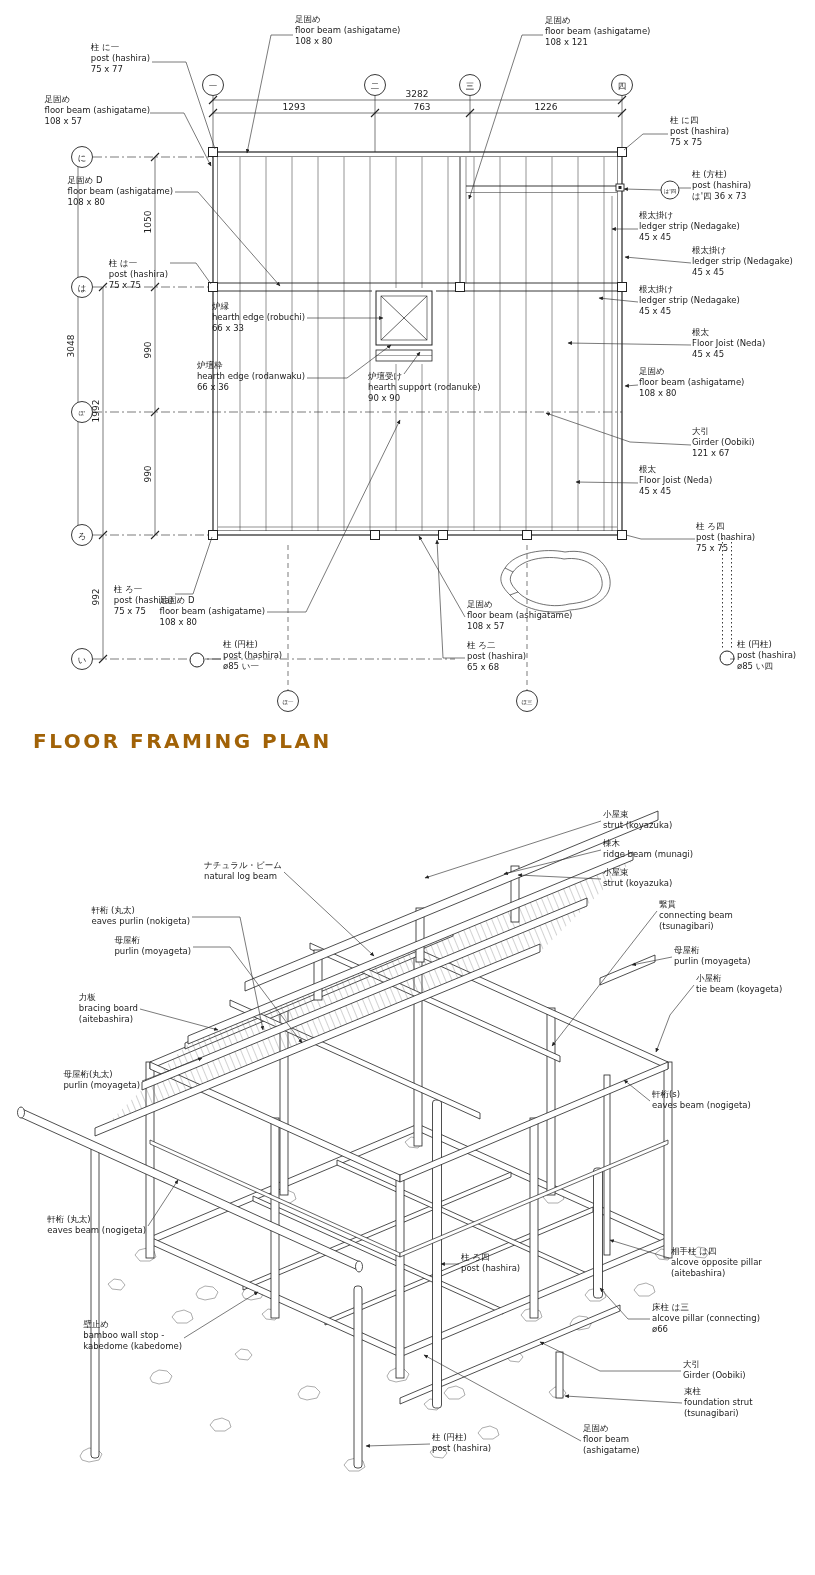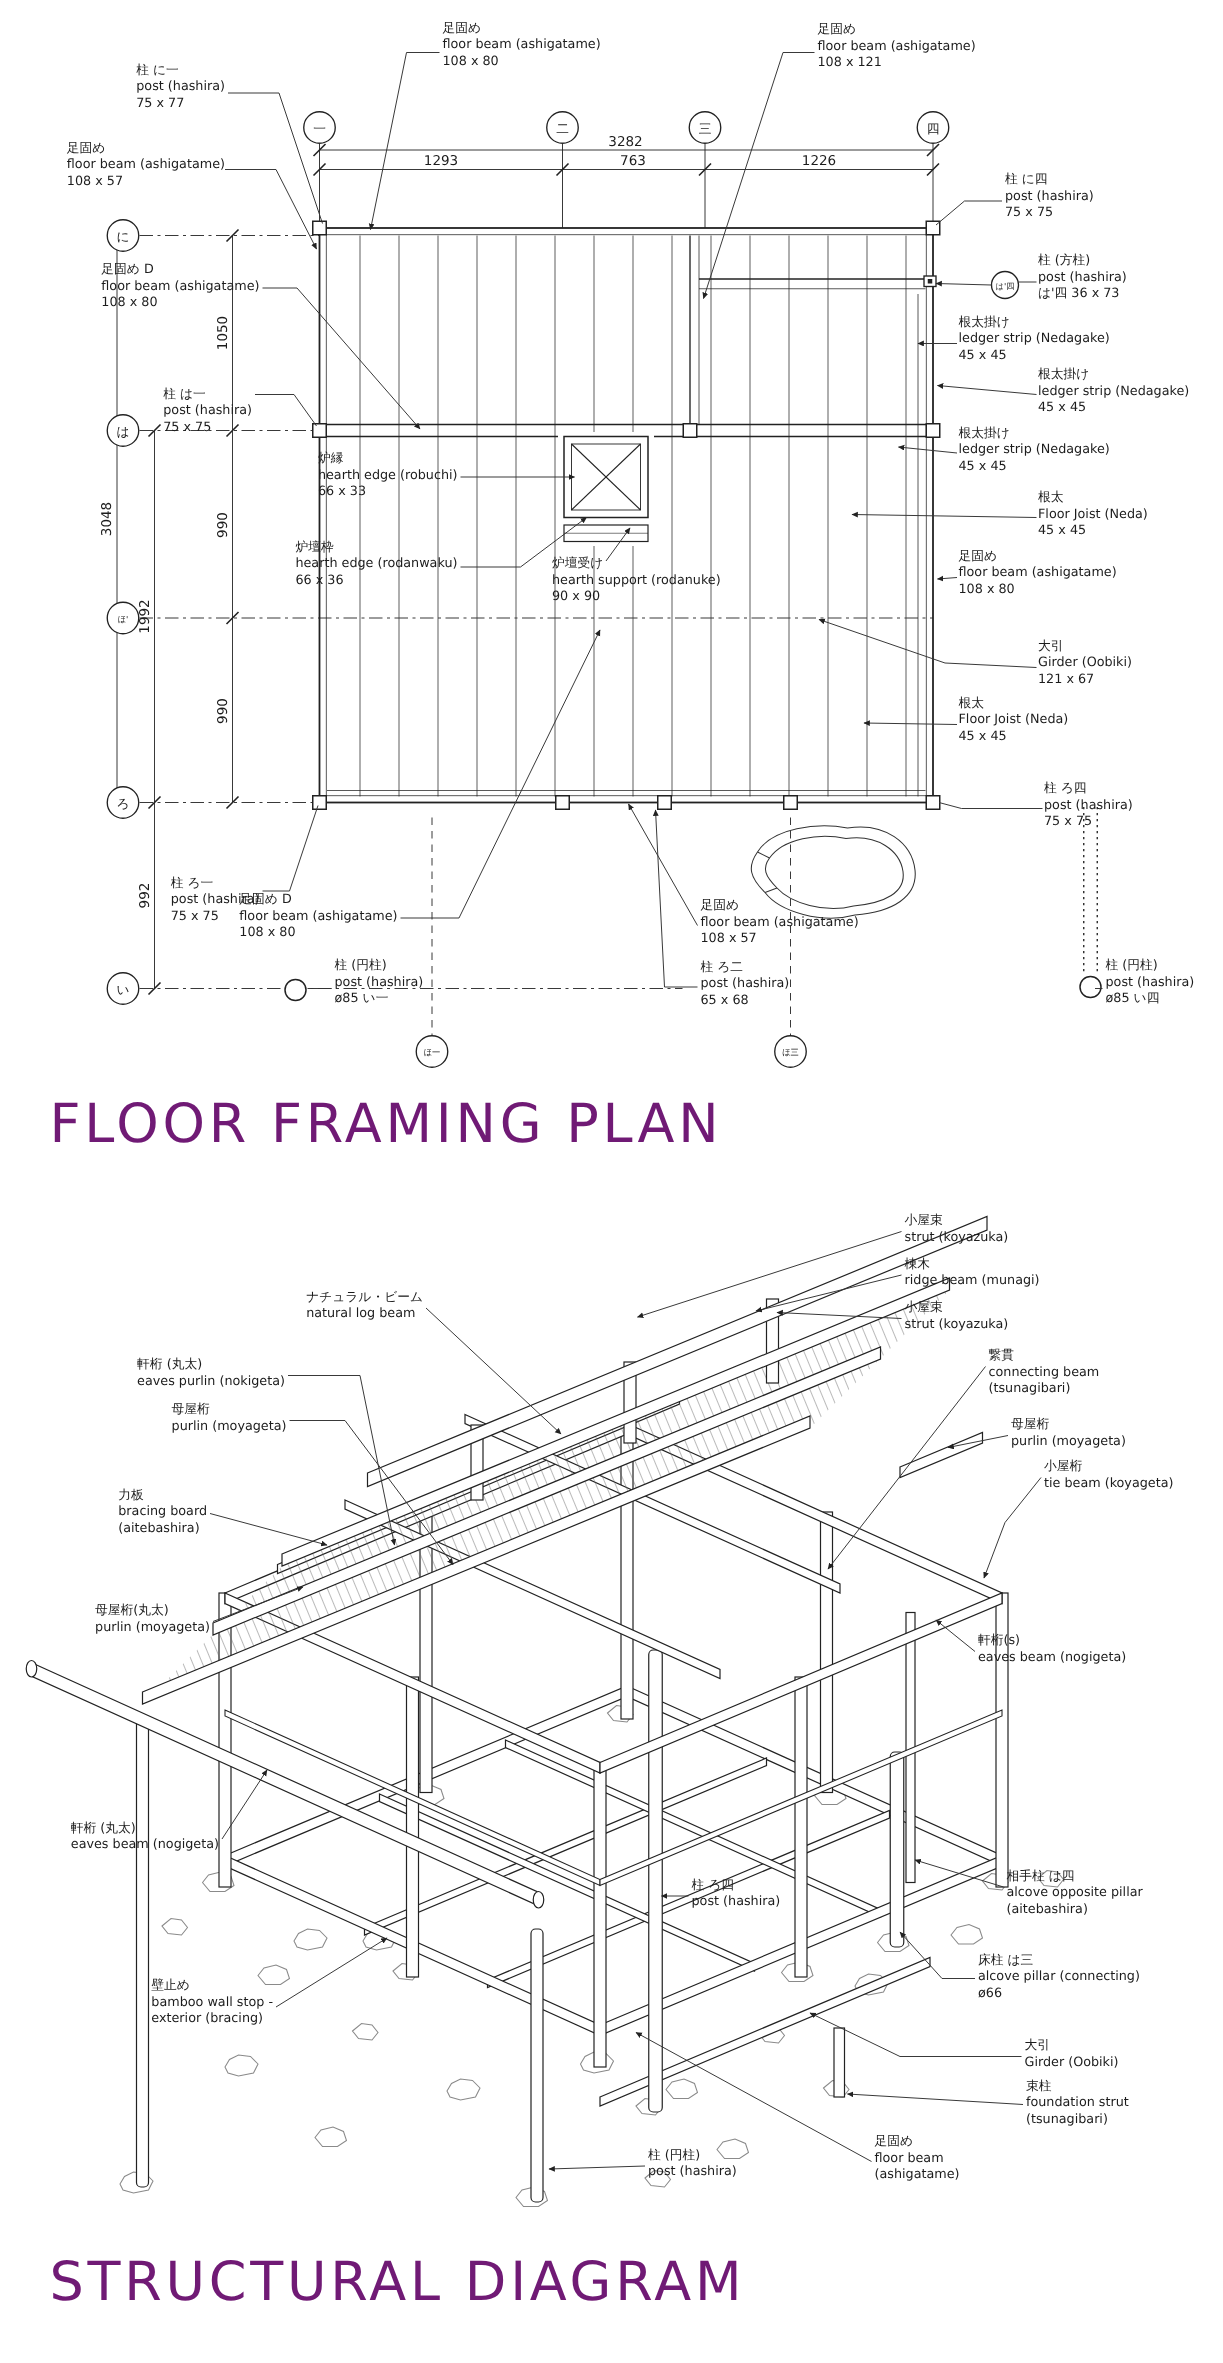--- a/index.html
+++ b/index.html
@@ -1,22 +1,22 @@
 <!DOCTYPE html>
 <html><head>
 <meta charset="utf-8">
 <style>
   html,body{margin:0;padding:0;background:#fff;}
   #page{position:relative;width:815px;height:1575px;background:#ffffff;overflow:hidden;
         font-family:"DejaVu Sans",sans-serif;}
   #page svg{position:absolute;left:0;top:0;}
   .co{position:absolute;font-size:8.5px;line-height:11px;color:#1c1c1c;white-space:nowrap;}
   .co.ra{}
-  .sect-title{position:absolute;font-family:"DejaVu Sans",sans-serif;font-size:36px;
-              letter-spacing:2.5px;color:#701a75;font-weight:400;}
+  .sect-title{position:absolute;font-family:"DejaVu Sans",sans-serif;font-size:20px;
+              letter-spacing:2.5px;color:#a16207;font-weight:700;}
   .dimtxt{font-size:9px;fill:#1c1c1c;font-family:"DejaVu Sans",sans-serif;}
   .bub{font-size:8.5px;fill:#1c1c1c;font-family:"DejaVu Sans",sans-serif;}
   .bub2{font-size:5.5px;fill:#1c1c1c;font-family:"DejaVu Sans",sans-serif;}
 </style>
 </head>
 <body>
 
 <div id="page">
 
 <svg width="815" height="1575" viewBox="0 0 815 1575">
@@ -556,18 +556,17 @@
       <div>母屋桁(丸太)</div>
       <div>purlin (moyageta)</div>
     </div>
 <div class="co ra" style="right:669px;top:1214px">
       <div>軒桁 (丸太)</div>
       <div>eaves beam (nogigeta)</div>
     </div>
 <div class="co ra" style="right:633px;top:1319px">
       <div>壁止め</div>
       <div>bamboo wall stop -</div>
-      <div>exterior (bracing)</div>
-    </div>
-
-<div class="sect-title" style="left:33px;top:1501px">STRUCTURAL DIAGRAM</div>
+      <div>kabedome (kabedome)</div>
+    </div>
+
 
 </div>
 
 </body></html>

